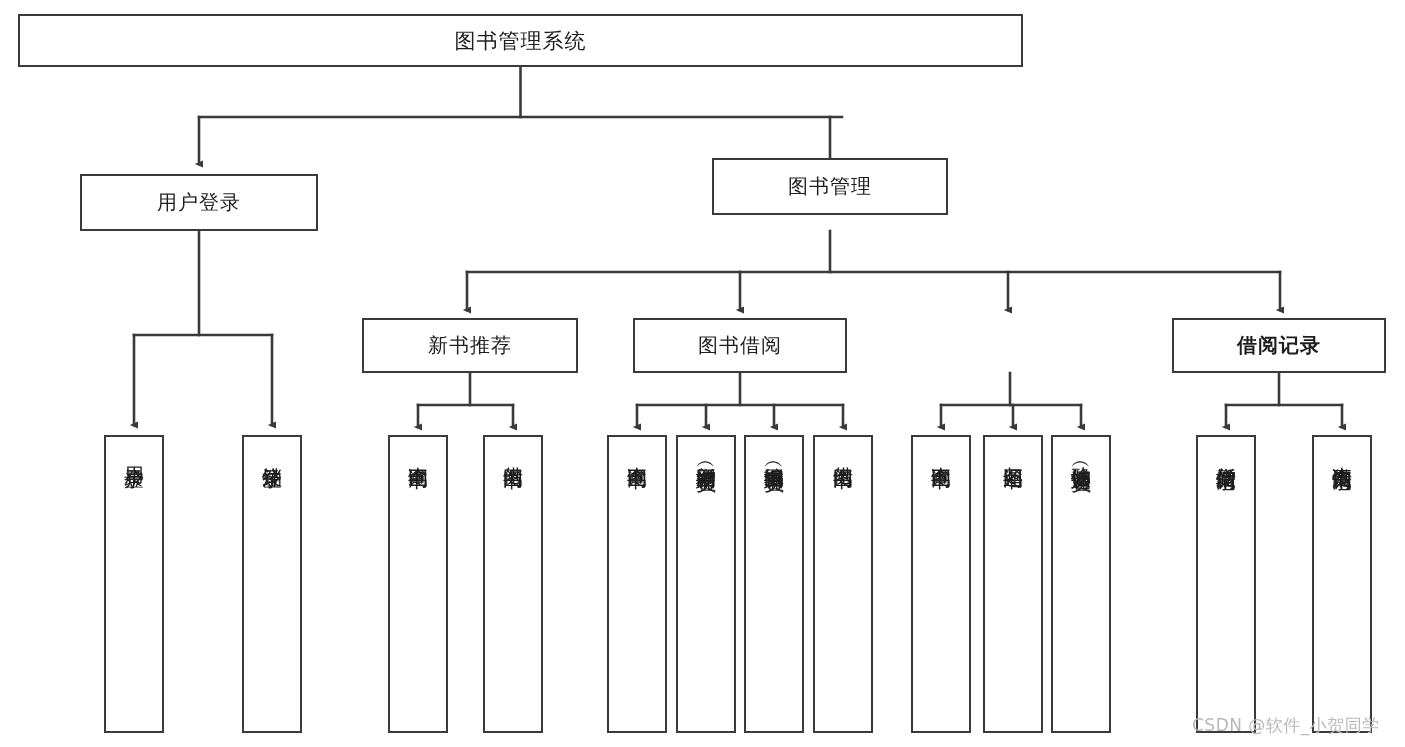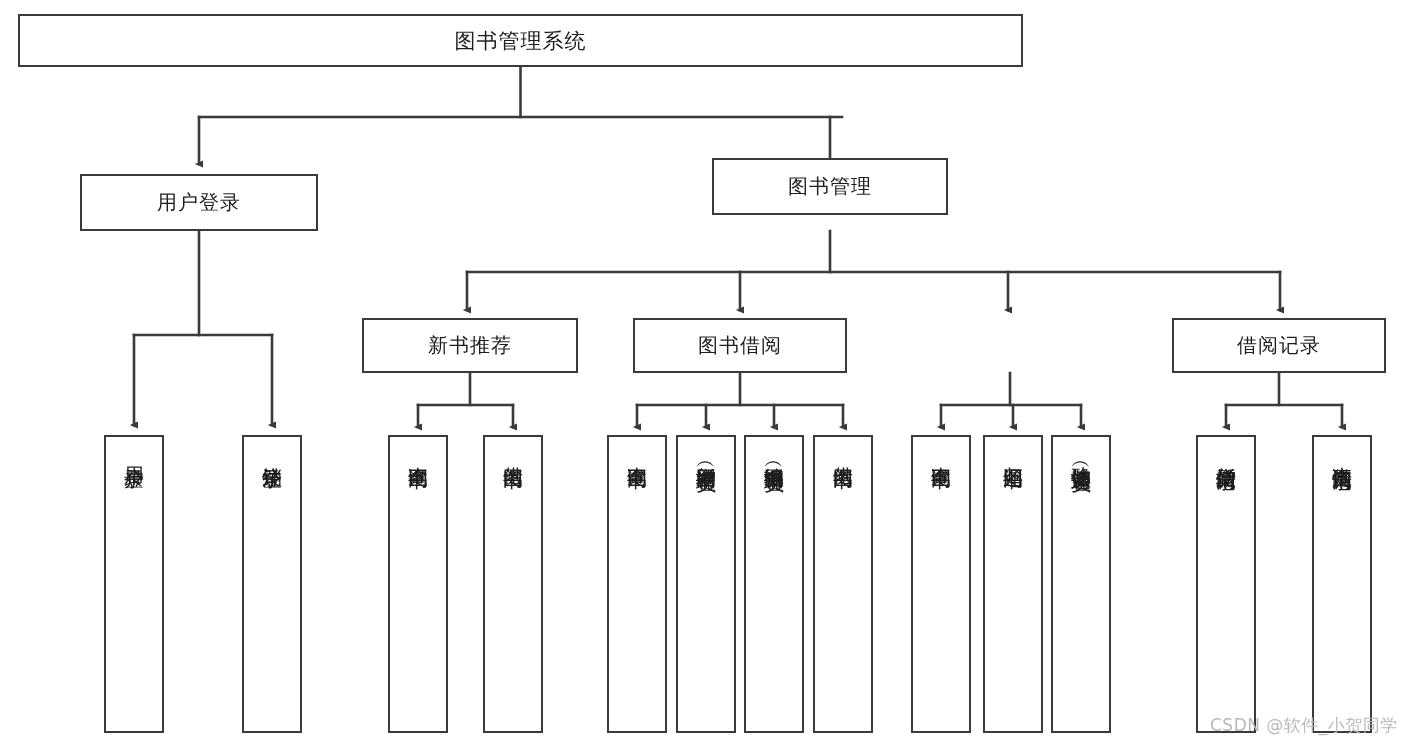--- a/index.html
+++ b/index.html
@@ -135,21 +135,21 @@
   <div class="node level2" style="left: 712px; top: 158px; width: 236px; height: 57px; border-color: rgb(58, 58, 58); background: rgb(255, 255, 255); color: rgb(29, 29, 29);">
     <span class="htext">图书管理</span>
   </div>
 
   <div class="node level3" style="left: 633px; top: 318px; width: 214px; height: 55px; border-color: rgb(58, 58, 58); background: rgb(255, 255, 255); color: rgb(29, 29, 29);">
     <span class="htext">图书借阅</span>
   </div>
   <div class="node level3" style="left: 362px; top: 318px; width: 216px; height: 55px; border-color: rgb(58, 58, 58); background: rgb(255, 255, 255); color: rgb(29, 29, 29);">
     <span class="htext">新书推荐</span>
   </div>
-  <div class="node level3" style="left: 1172px; top: 318px; width: 214px; height: 55px; border-color: rgb(58, 58, 58); background: rgb(255, 255, 255); color: rgb(29, 29, 29);">
+  <div class="node level3" style="left: 1172px; top: 318px; width: 214px; height: 55px; border-color: rgb(58, 58, 58); background: rgb(255, 255, 255); color: rgb(29, 29, 29); font-weight: bold;">
     <span class="htext">借阅记录</span>
   </div>
 
   <div class="node leaf" style="left: 104px; top: 435px; width: 60px; height: 298px; border-color: rgb(58, 58, 58); background: rgb(255, 255, 255); color: rgb(29, 29, 29);">
     <span class="vtext">用户登录</span>
   </div>
   <div class="node leaf" style="left: 242px; top: 435px; width: 60px; height: 298px; border-color: rgb(58, 58, 58); background: rgb(255, 255, 255); color: rgb(29, 29, 29);">
     <span class="vtext">注销登录</span>
   </div>
   <div class="node leaf" style="left: 388px; top: 435px; width: 60px; height: 298px; border-color: rgb(58, 58, 58); background: rgb(255, 255, 255); color: rgb(29, 29, 29);">
@@ -179,15 +179,15 @@
   <div class="node leaf" style="left: 1051px; top: 435px; width: 60px; height: 298px; border-color: rgb(58, 58, 58); background: rgb(255, 255, 255); color: rgb(29, 29, 29);">
     <span class="vtext">确认归还（管理员）</span>
   </div>
   <div class="node leaf" style="left: 1196px; top: 435px; width: 60px; height: 298px; border-color: rgb(58, 58, 58); background: rgb(255, 255, 255); color: rgb(29, 29, 29);">
     <span class="vtext">新增借阅记录</span>
   </div>
   <div class="node leaf" style="left: 1312px; top: 435px; width: 60px; height: 298px; border-color: rgb(58, 58, 58); background: rgb(255, 255, 255); color: rgb(29, 29, 29);">
     <span class="vtext">查询借阅记录</span>
   </div>
 
-  <div class="watermark" style="left: 1192px; top: 714px; color: rgb(185, 185, 185); margin-left: 18px;">CSDN @软件_小贺同学</div>
+  <div class="watermark" style="left: 1192px; top: 714px; color: rgb(185, 185, 185);">CSDN @软件_小贺同学</div>
 
 </div>
 
 </body></html>

